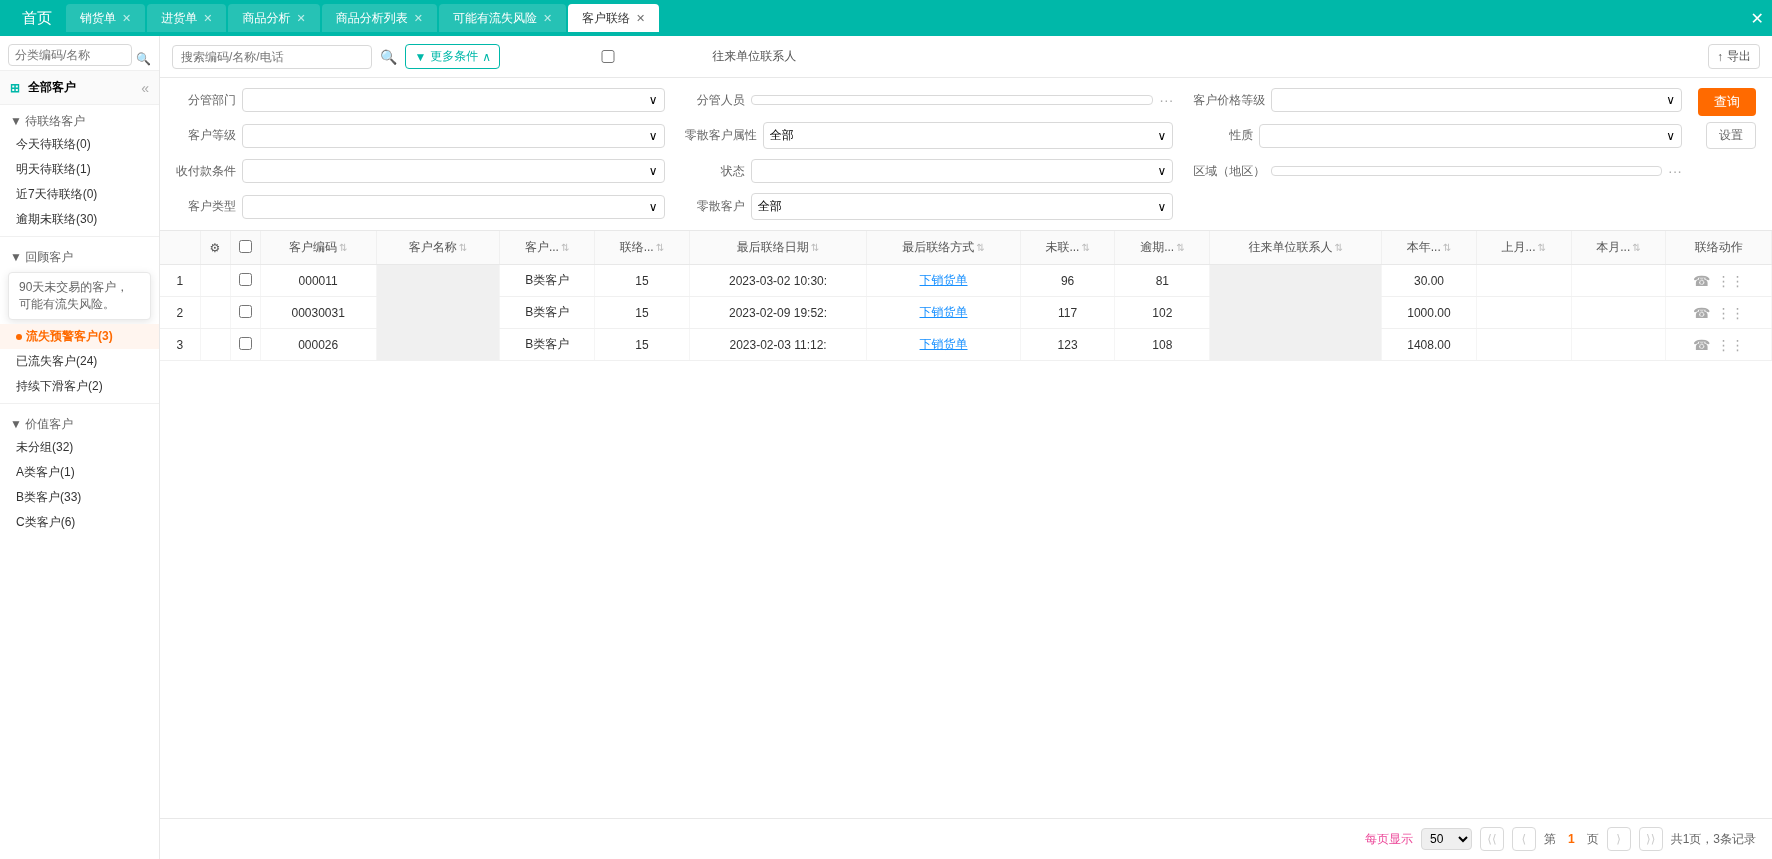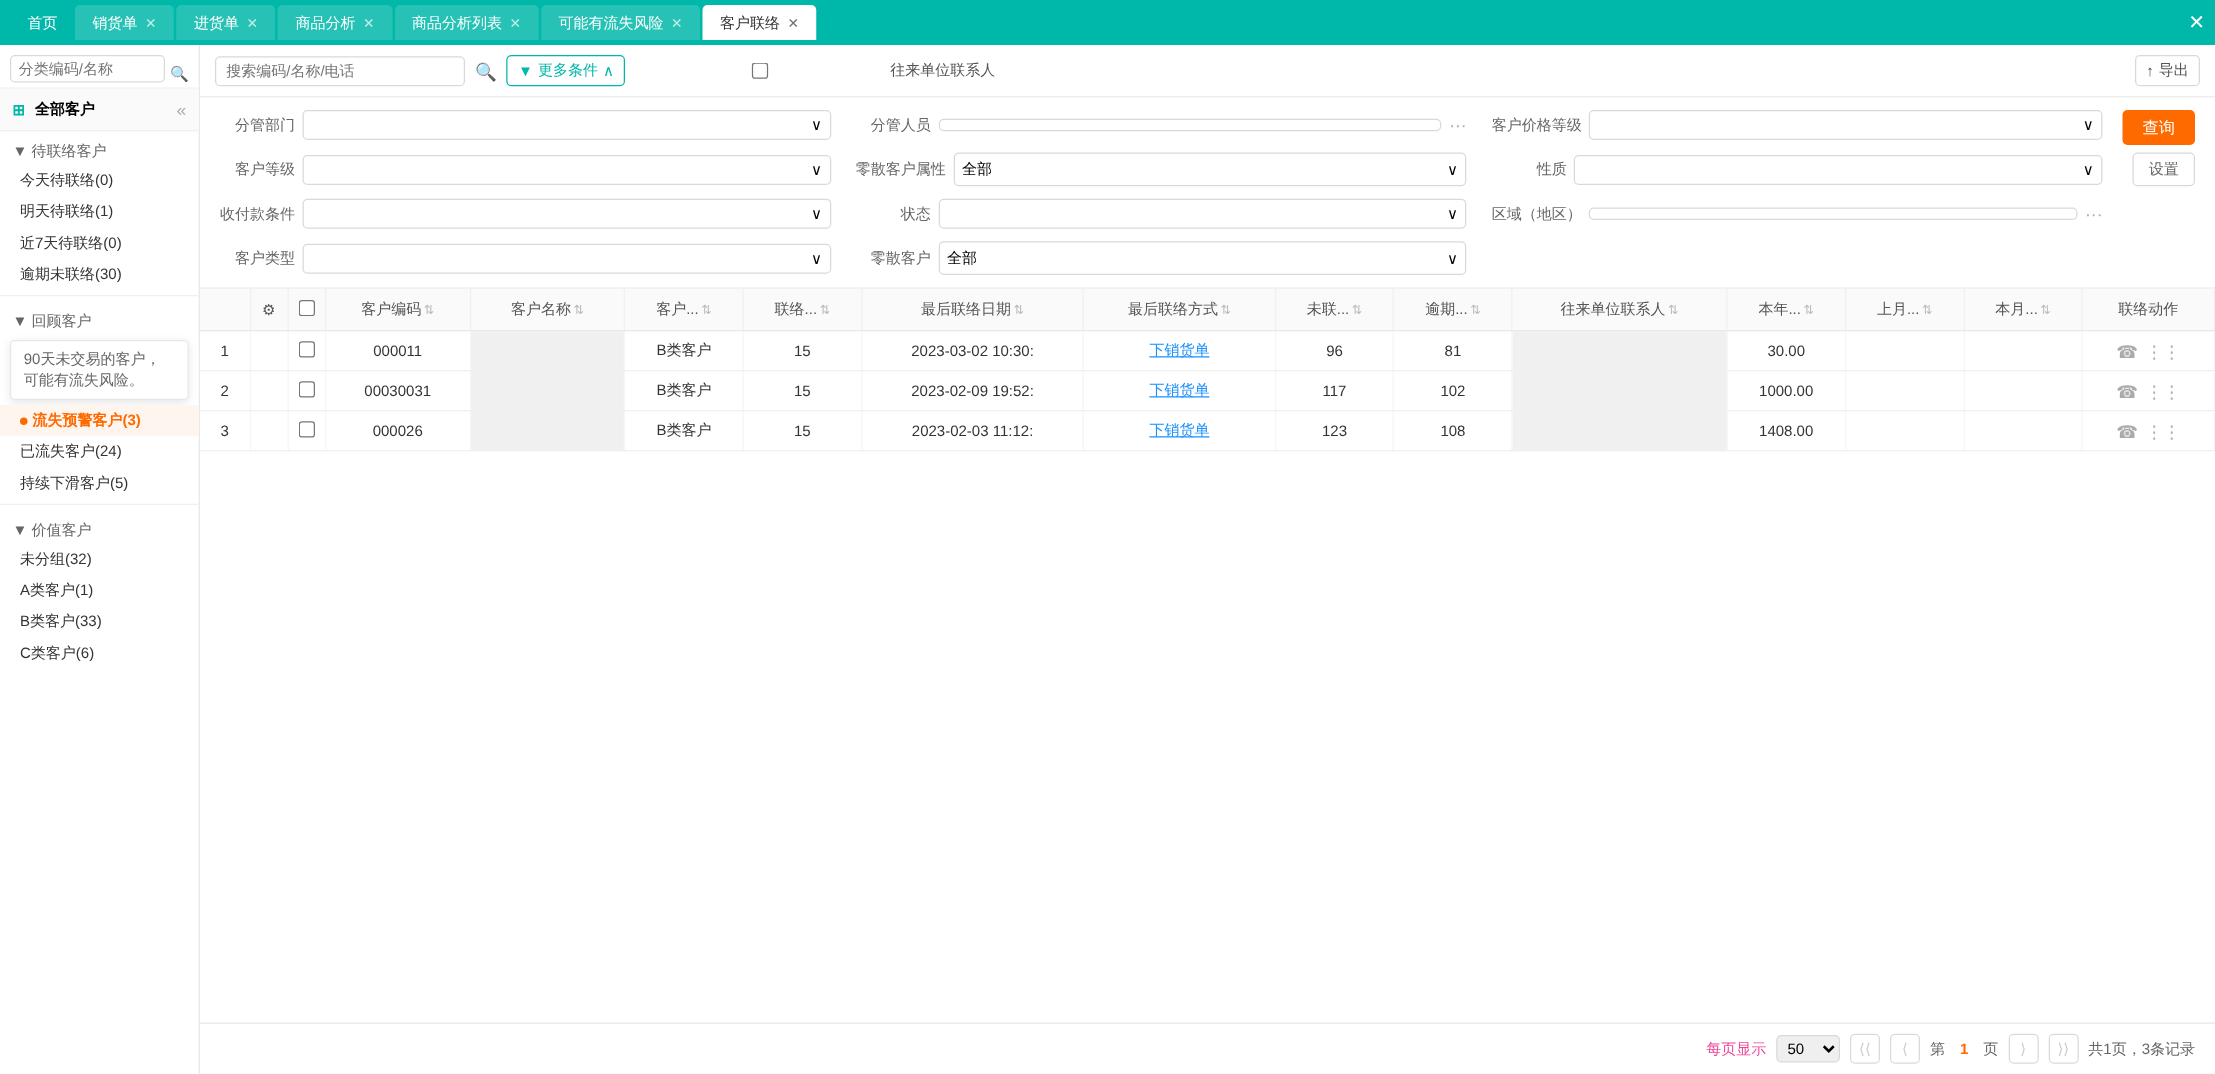--- a/index.html
+++ b/index.html
@@ -9,21 +9,21 @@
     .tab-bar {
       display: flex; align-items: center; background: #00b8a9; height: 36px; padding: 0 8px;
     }
     .tab-item {
       display: flex; align-items: center; padding: 0 14px; height: 28px; color: #fff;
       cursor: pointer; border-radius: 4px 4px 0 0; font-size: 13px; margin-right: 2px;
       background: rgba(255,255,255,0.15); white-space: nowrap;
     }
     .tab-item.active { background: #fff; color: #333; }
     .tab-item .tab-close { margin-left: 6px; font-size: 11px; opacity: 0.7; }
-    .tab-home { color: #fff; font-size: 12px; padding: 0 14px; cursor: pointer; }
+    .tab-home { color: #fff; font-size: 15px; padding: 0 14px; cursor: pointer; }
     .tab-bar-right { margin-left: auto; color: #fff; font-size: 16px; cursor: pointer; }
 
     
     .main-layout { display: flex; height: calc(859px - 36px); }
 
     
     .sidebar {
       width: 160px; background: #fff; border-right: 1px solid #e8e8e8;
       display: flex; flex-direction: column; overflow-y: auto; flex-shrink: 0;
     }
@@ -209,21 +209,21 @@
       <span>90天未交易的客户，可能有流失风险。</span>
     </div>
     <div class="sidebar-item active">
       <span class="item-dot"></span>
       <span>流失预警客户(3)</span>
     </div>
     <div class="sidebar-item">
       <span>已流失客户(24)</span>
     </div>
     <div class="sidebar-item">
-      <span>持续下滑客户(5)</span>
+      <span>持续下滑客户(2)</span>
     </div>
 
     <div class="sidebar-divider"></div>
 
     <div class="sidebar-group-title">
       <span>▼ </span><span>价值客户</span>
     </div>
     <div class="sidebar-item">
       <span>未分组(32)</span>
     </div>

